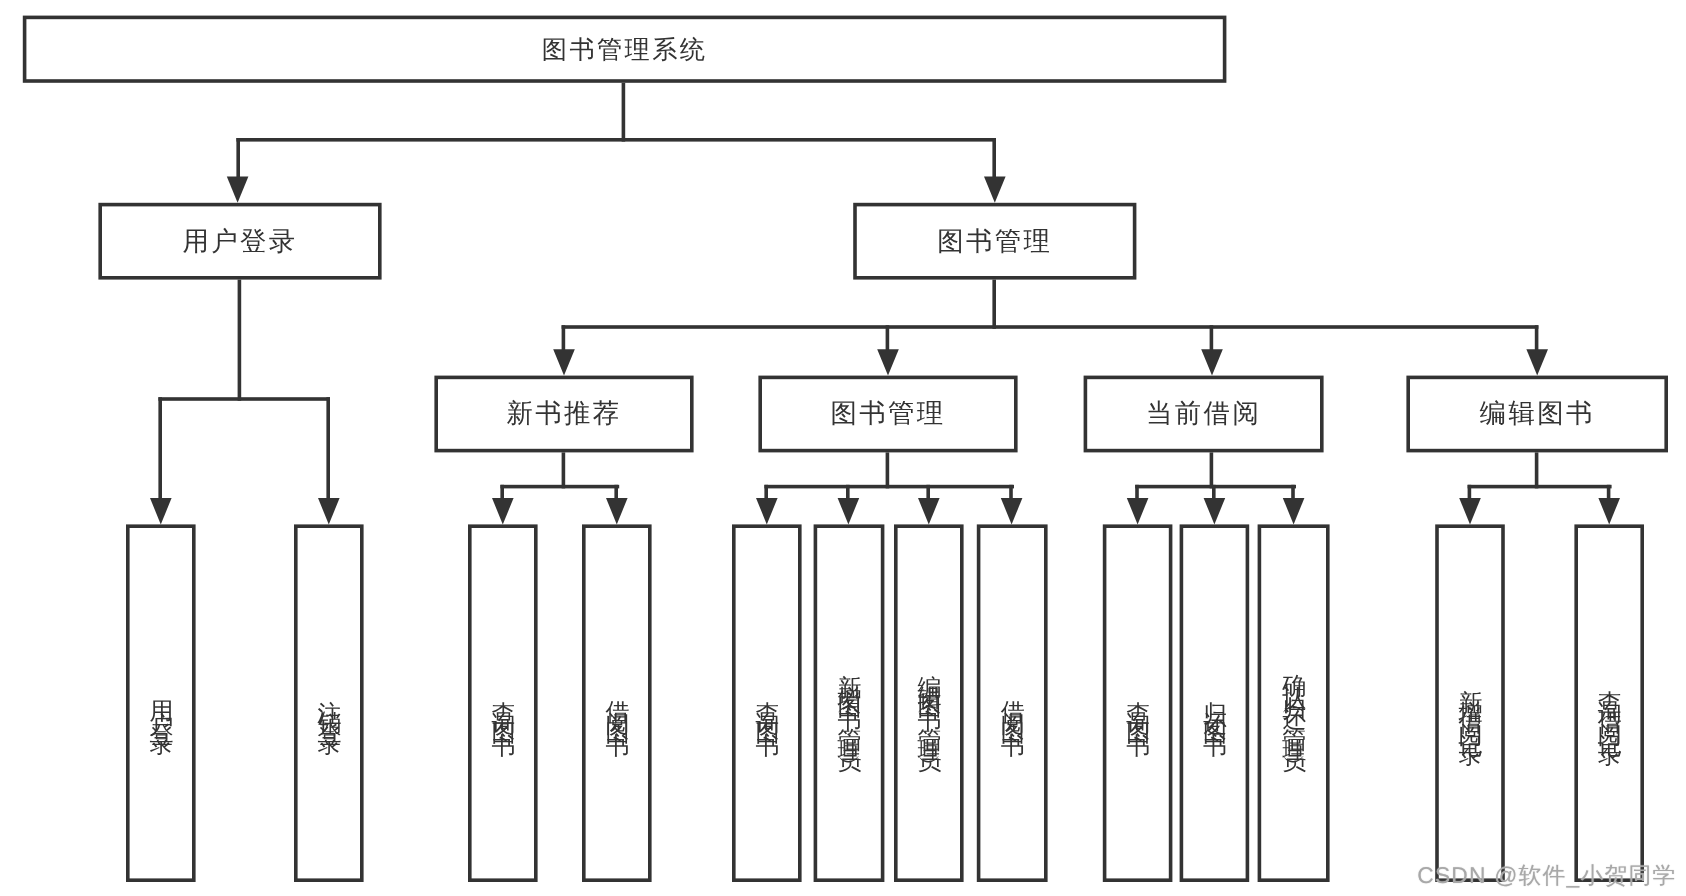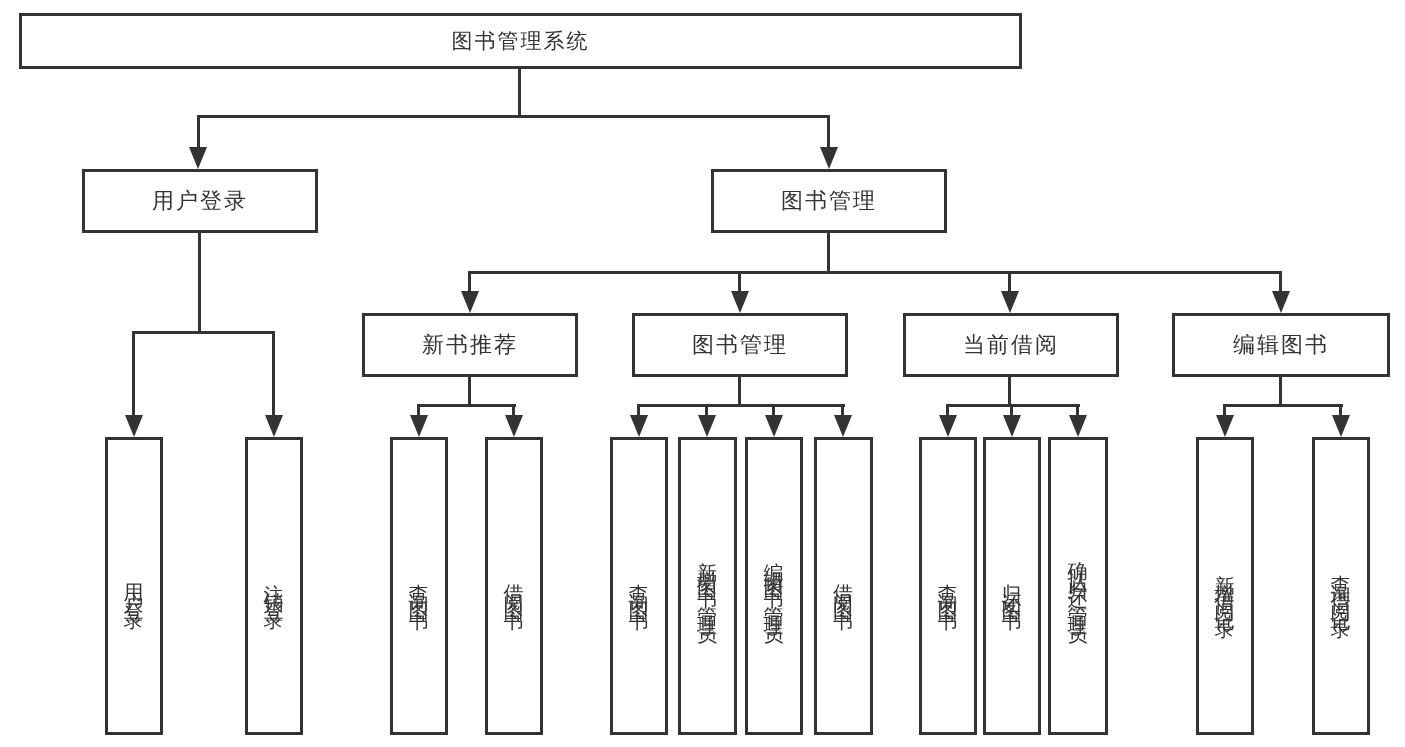--- a/index.html
+++ b/index.html
@@ -67,21 +67,21 @@
   <div class="box" style="left:362px;top:313px;width:216px;height:64px">
     <span class="hlabel">新书推荐</span>
   </div>
 
   <div class="box" style="left:711px;top:169px;width:236px;height:64px">
     <span class="hlabel">图书管理</span>
   </div>
   <div class="box" style="left:632px;top:313px;width:216px;height:64px">
     <span class="hlabel">图书管理</span>
   </div>
-  <div class="box" style="left:903px;top:313px;width:216px;height:64px">
+  <div class="box" style="left:903px;top:313px;width:200px;height:64px">
     <span class="hlabel">当前借阅</span>
   </div>
   <div class="box" style="left:1172px;top:313px;width:218px;height:64px">
     <span class="hlabel">编辑图书</span>
   </div>
 
   <div class="box" style="left:105px;top:437px;width:58px;height:298px">
     <span class="vlabel">用户登录</span>
   </div>
   <div class="box" style="left:245px;top:437px;width:58px;height:298px">
@@ -177,14 +177,15 @@
   <div class="line" style="left:1076px;top:404px;width:3px;height:13px"></div>
   <div class="arrow" style="left:1069px;top:415px"></div>
 
   <div class="line" style="left:1279px;top:377px;width:3px;height:30px"></div>
   <div class="line" style="left:1223px;top:404px;width:120px;height:3px"></div>
   <div class="line" style="left:1223px;top:404px;width:3px;height:13px"></div>
   <div class="arrow" style="left:1216px;top:415px"></div>
   <div class="line" style="left:1339px;top:404px;width:3px;height:13px"></div>
   <div class="arrow" style="left:1332px;top:415px"></div>
 
+  <div class="watermark">CSDN @软件_小贺同学</div>
 
 </div>
 
 </body></html>

